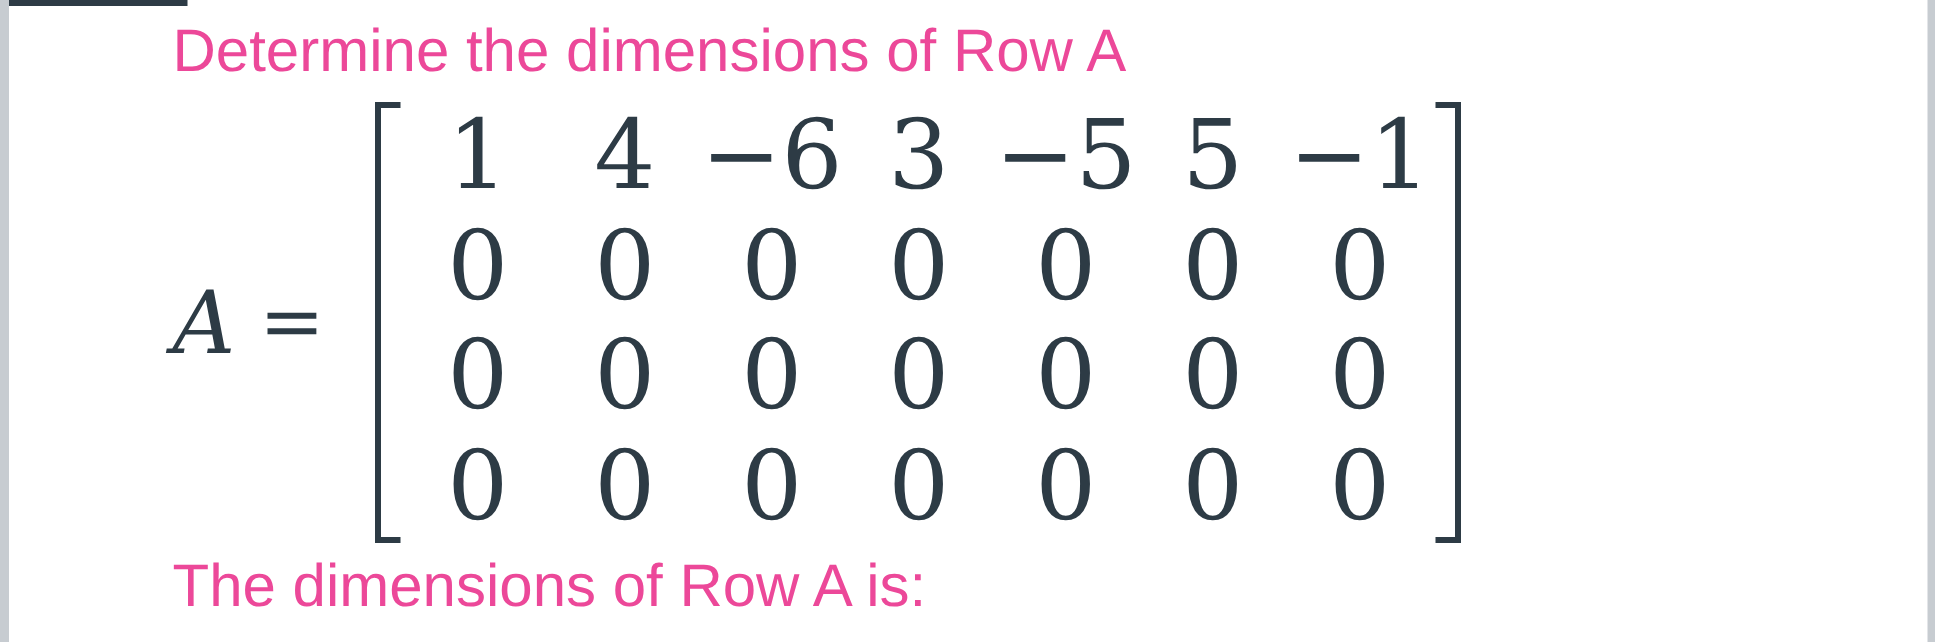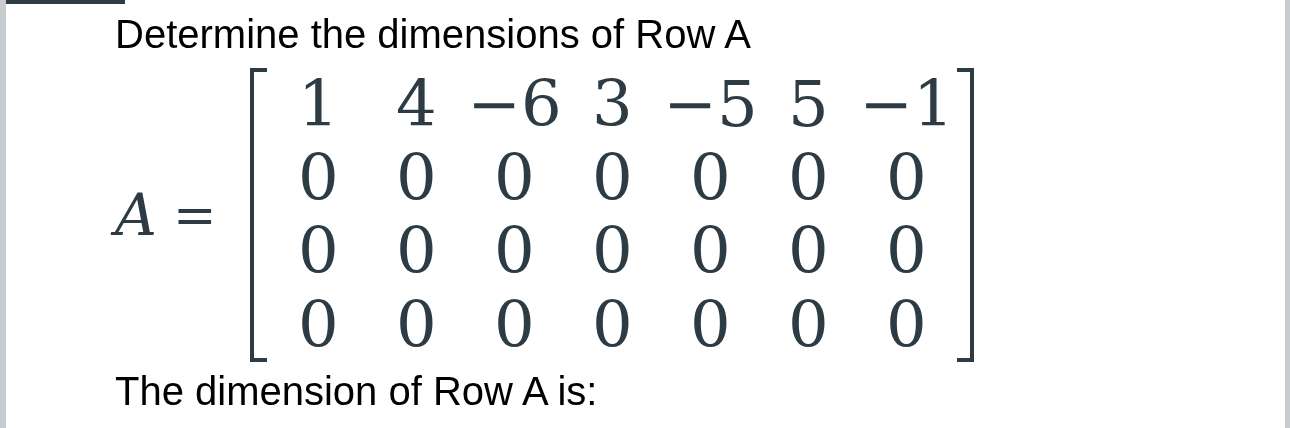--- a/index.html
+++ b/index.html
@@ -16,21 +16,21 @@
   }
   .edge-bar.left  { left: 0;  width: 6px; }
   .edge-bar.right { right: 0; width: 5px; }
   .accent-bar {
     position: absolute; left: 6px; top: 0;
     width: 119px; height: 4px;
     background: #2d3b45;
   }
   .prompt {
     position: absolute; left: 115px;
-    color: #000000;
+    color: #ec4899;
     font-size: 40px;
     line-height: 46px;
     letter-spacing: 0px;
     white-space: nowrap;
   }
   .prompt.top    { top: 11px; }
   .prompt.bottom { top: 368px; }
 
   
   .equation {
@@ -125,13 +125,13 @@
       <span class="matrix-cell">0</span>
       <span class="matrix-cell">0</span>
       <span class="matrix-cell">0</span>
       <span class="matrix-cell">0</span>
       <span class="matrix-cell">0</span>
     </div>
     <div class="bracket right"></div>
   </div>
 </div>
 
-<div class="prompt bottom">The dimension of Row A is:</div>
+<div class="prompt bottom">The dimensions of Row A is:</div>
 
 </body></html>

